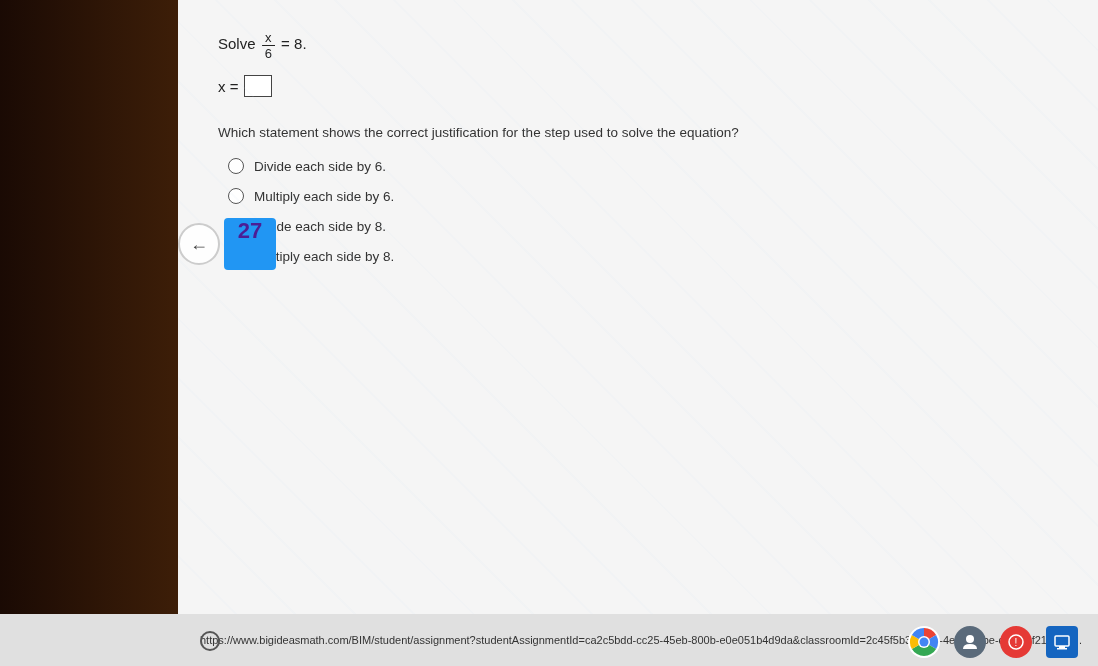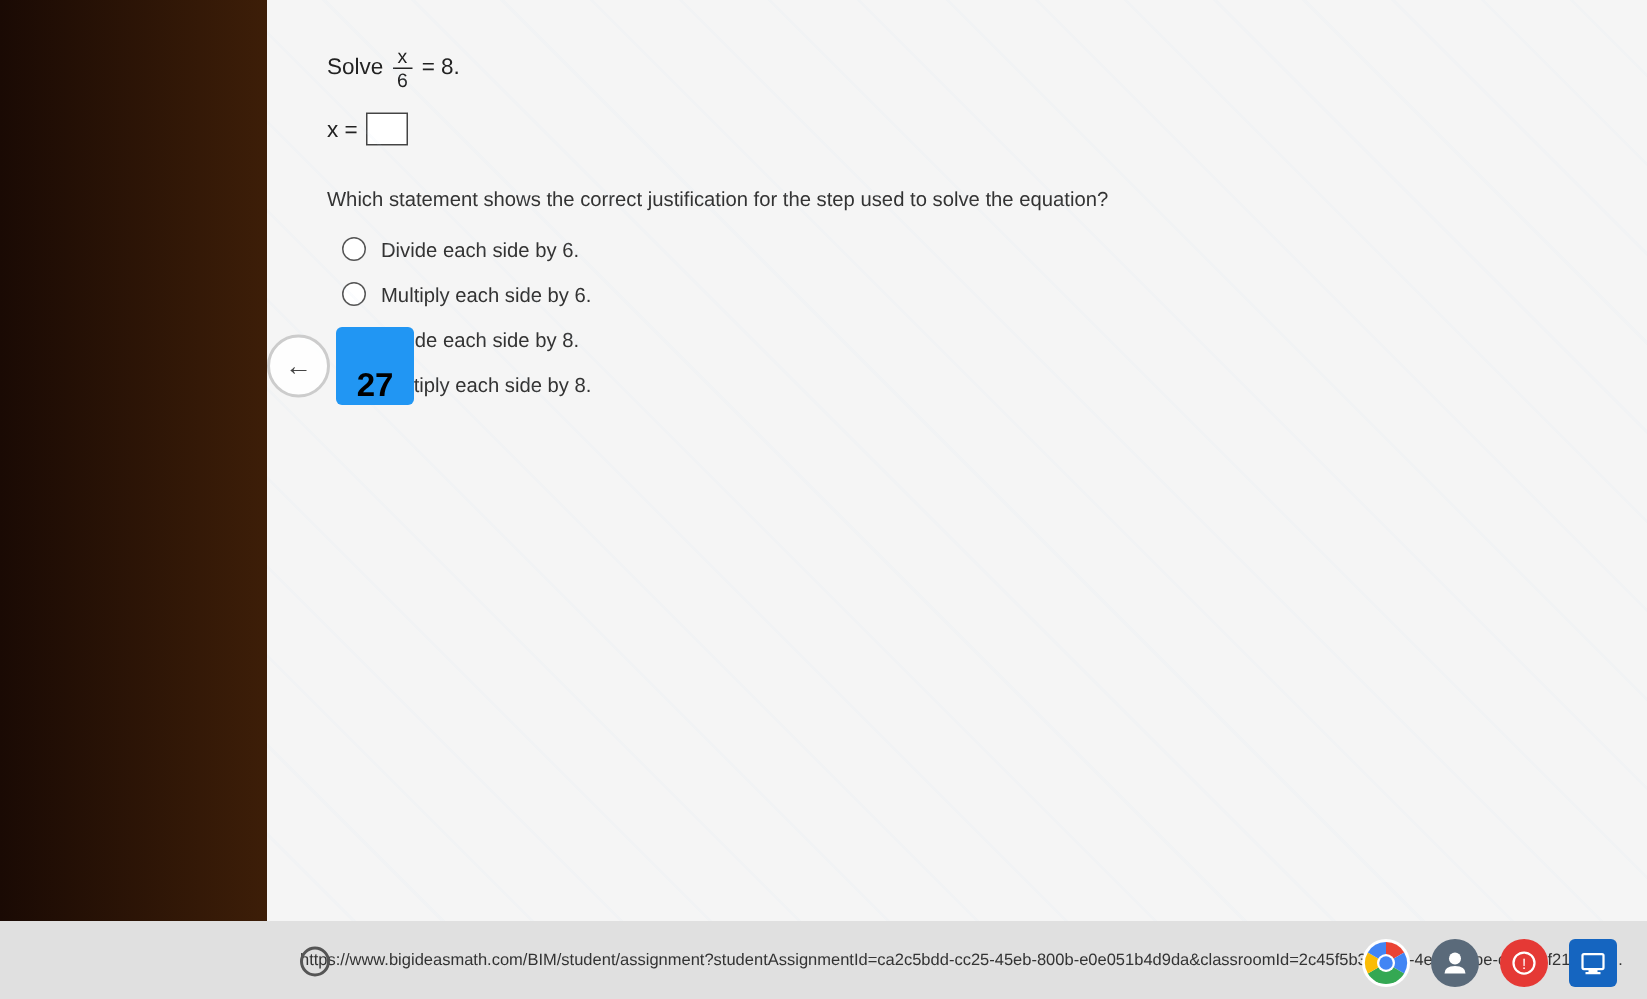--- a/index.html
+++ b/index.html
@@ -93,25 +93,25 @@
       justify-content: center;
       cursor: pointer;
       font-size: 18px;
       color: #444;
     }
 
     .question-number-badge {
       width: 52px;
       height: 52px;
       background: #2196F3;
-      color: #000000;
+      color: #4c1d95;
       font-size: 22px;
       font-weight: bold;
       display: flex;
-      align-items: flex-end;
+      align-items: flex-start;
       justify-content: center;
       border-radius: 4px;
       margin-left: 4px;
     }
 
     .url-bar {
       font-size: 11px;
       color: #333;
       flex: 1;
       overflow: hidden;

